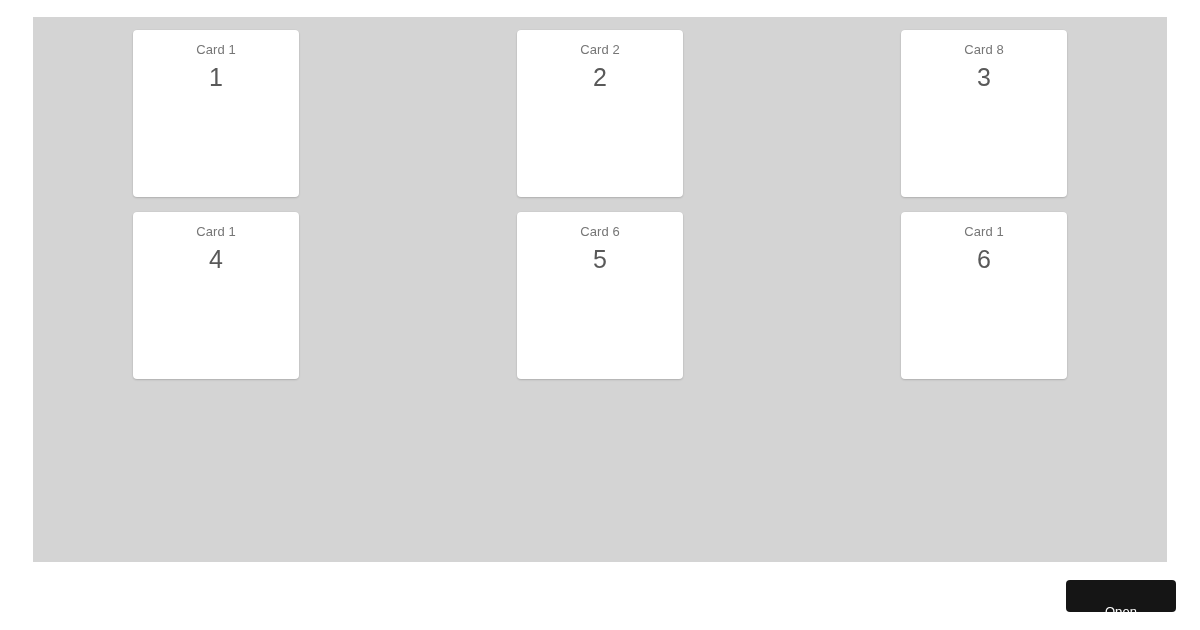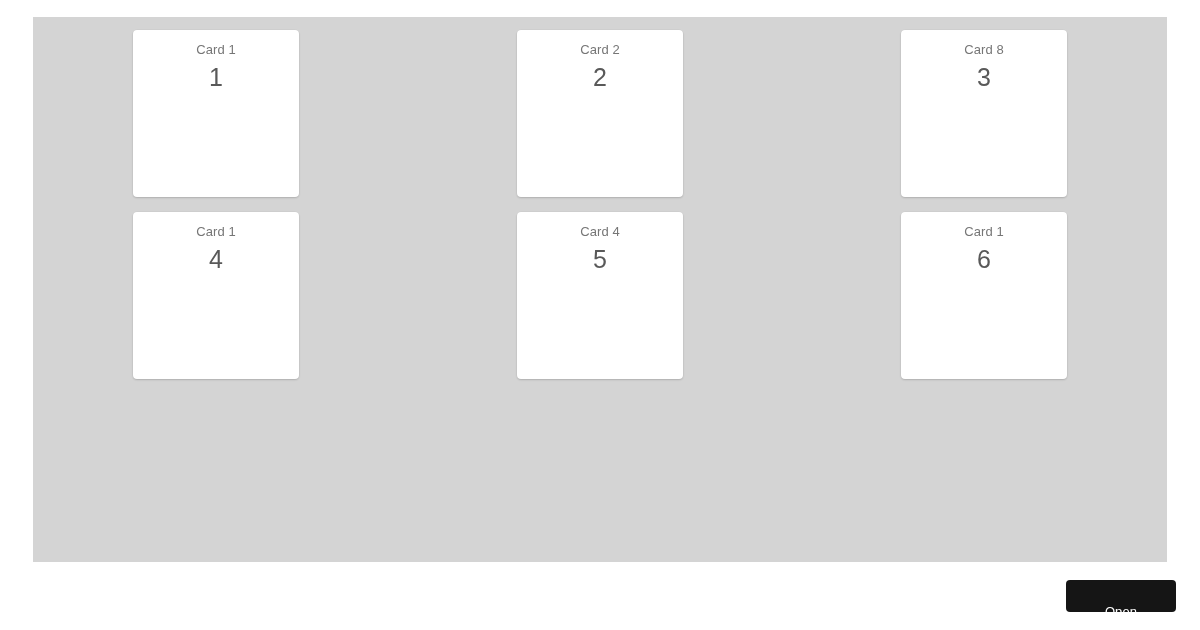--- a/index.html
+++ b/index.html
@@ -117,21 +117,21 @@
       <div class="card-title">Card 8</div>
       <div class="card-value">3</div>
     </div>
 
     <div class="card">
       <div class="card-title">Card 1</div>
       <div class="card-value">4</div>
     </div>
 
     <div class="card">
-      <div class="card-title">Card 4</div>
+      <div class="card-title">Card 6</div>
       <div class="card-value">5</div>
     </div>
 
     <div class="card">
       <div class="card-title">Card 1</div>
       <div class="card-value">6</div>
     </div>
 
 
 

